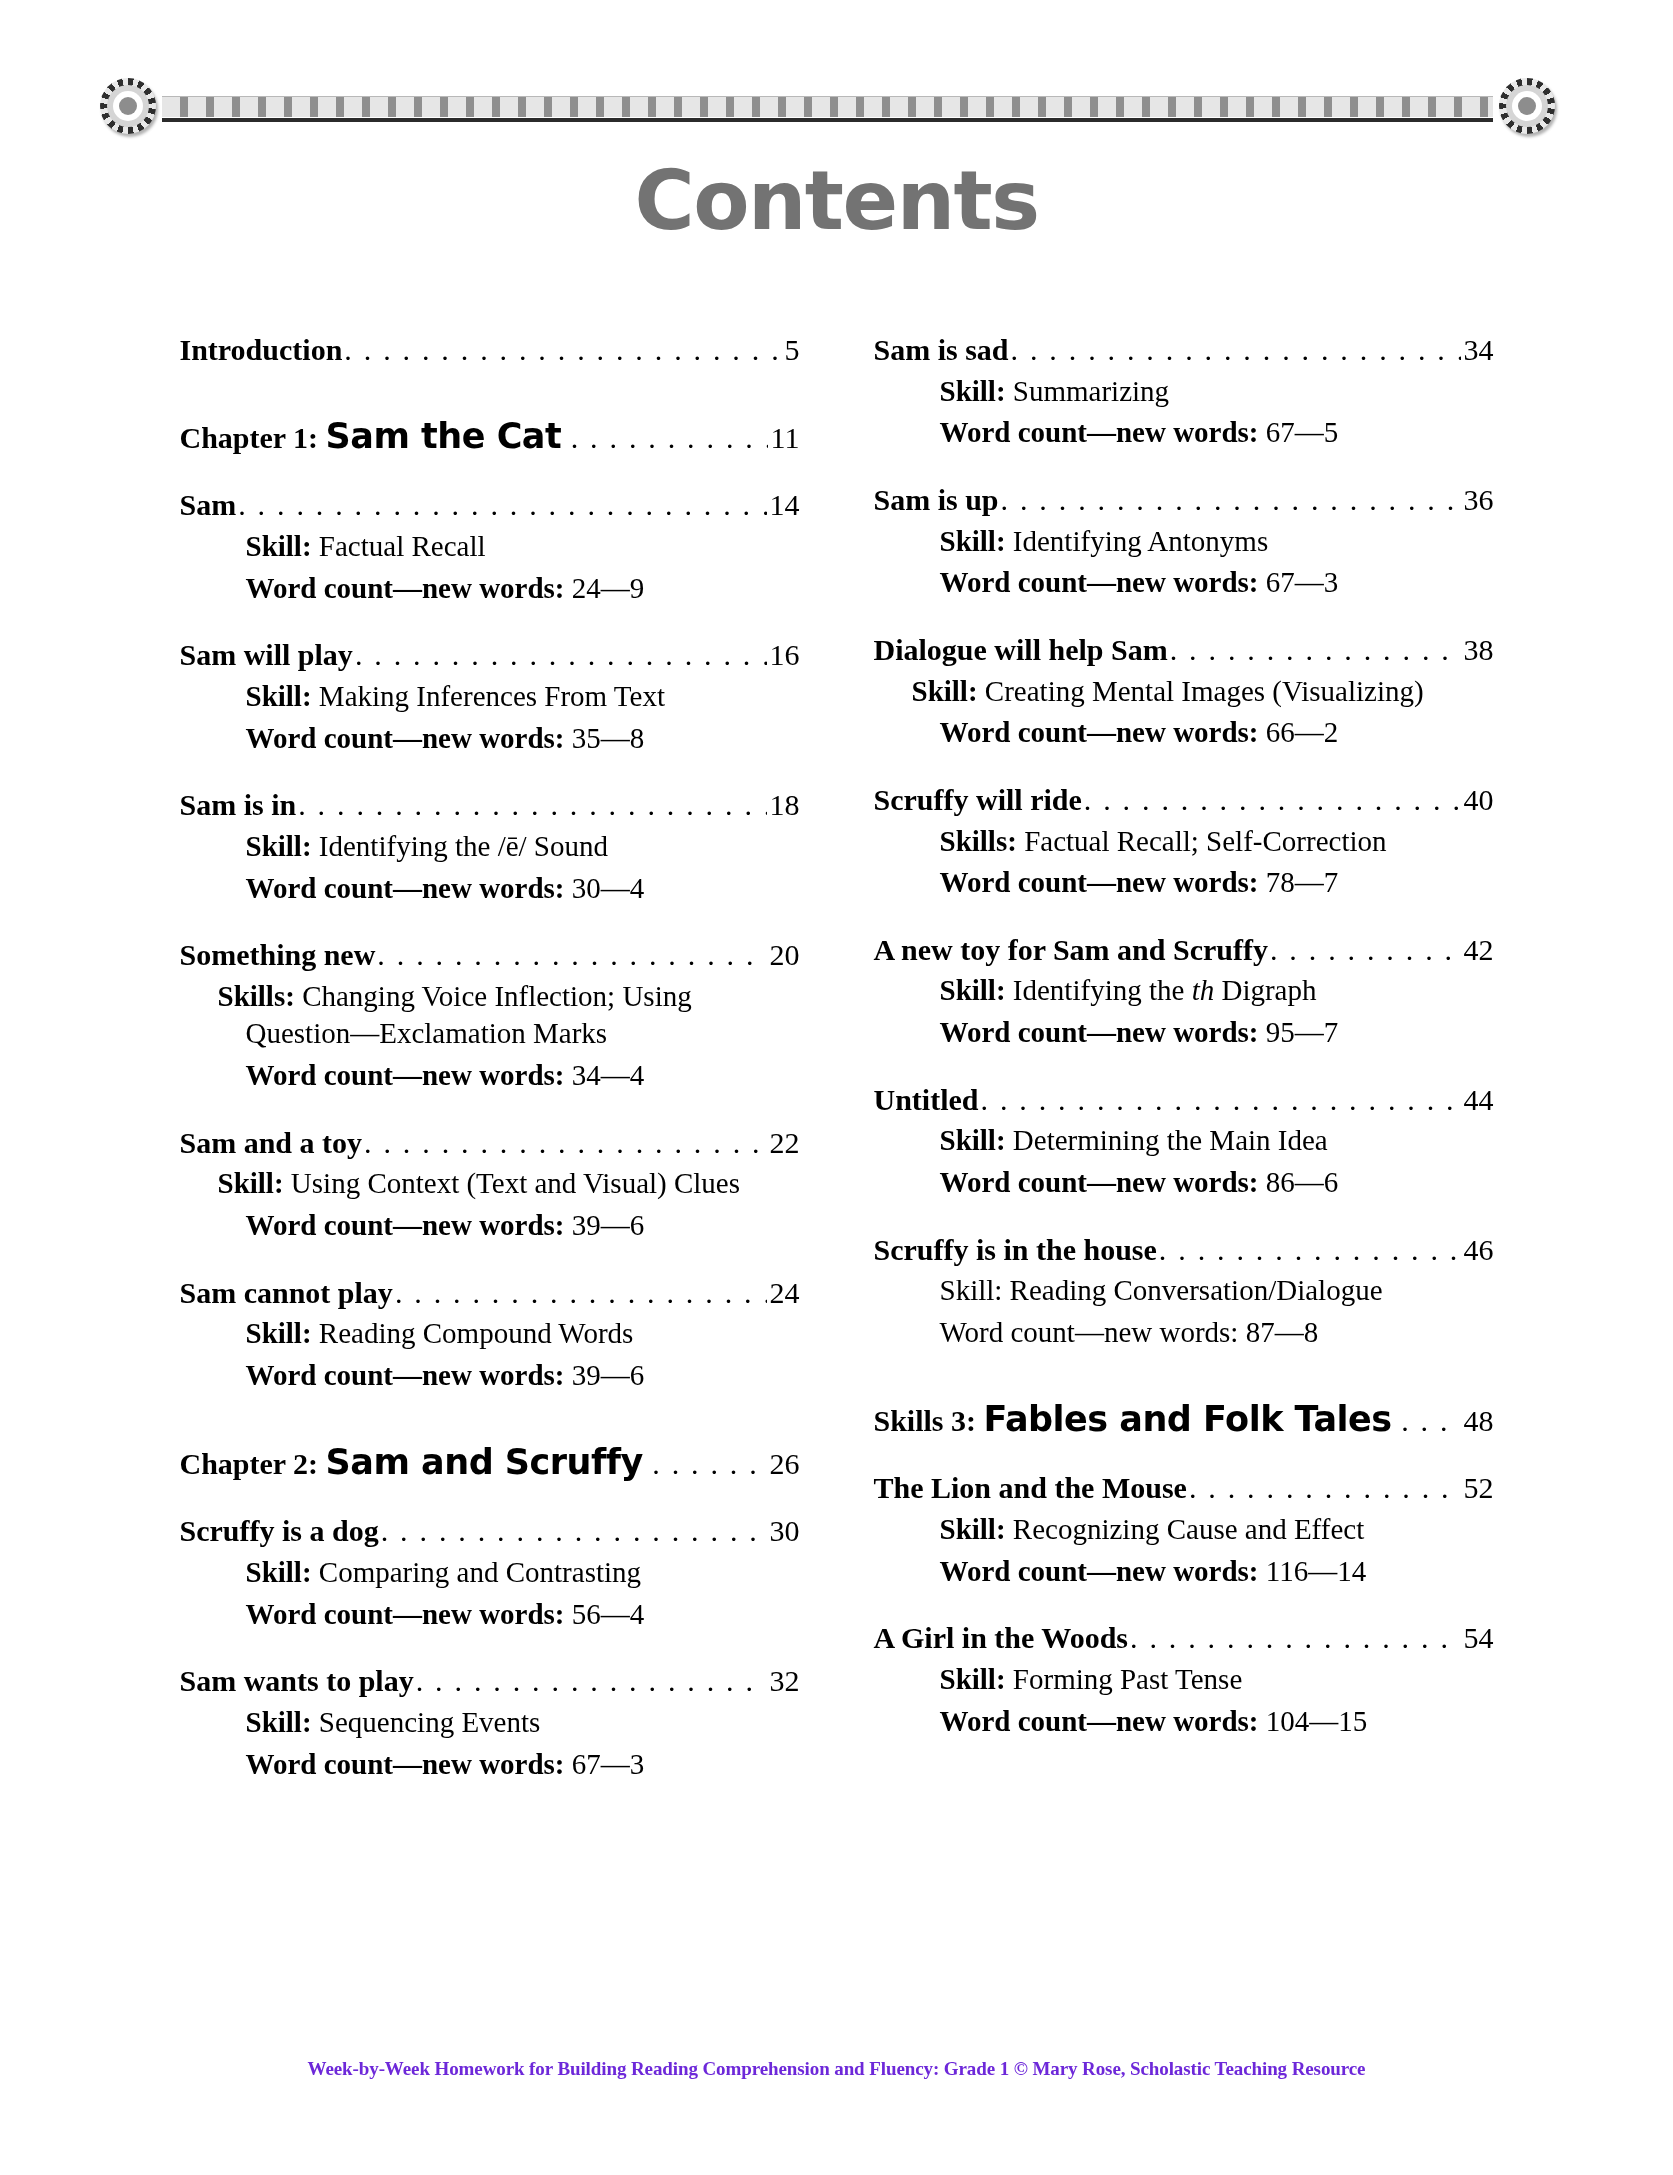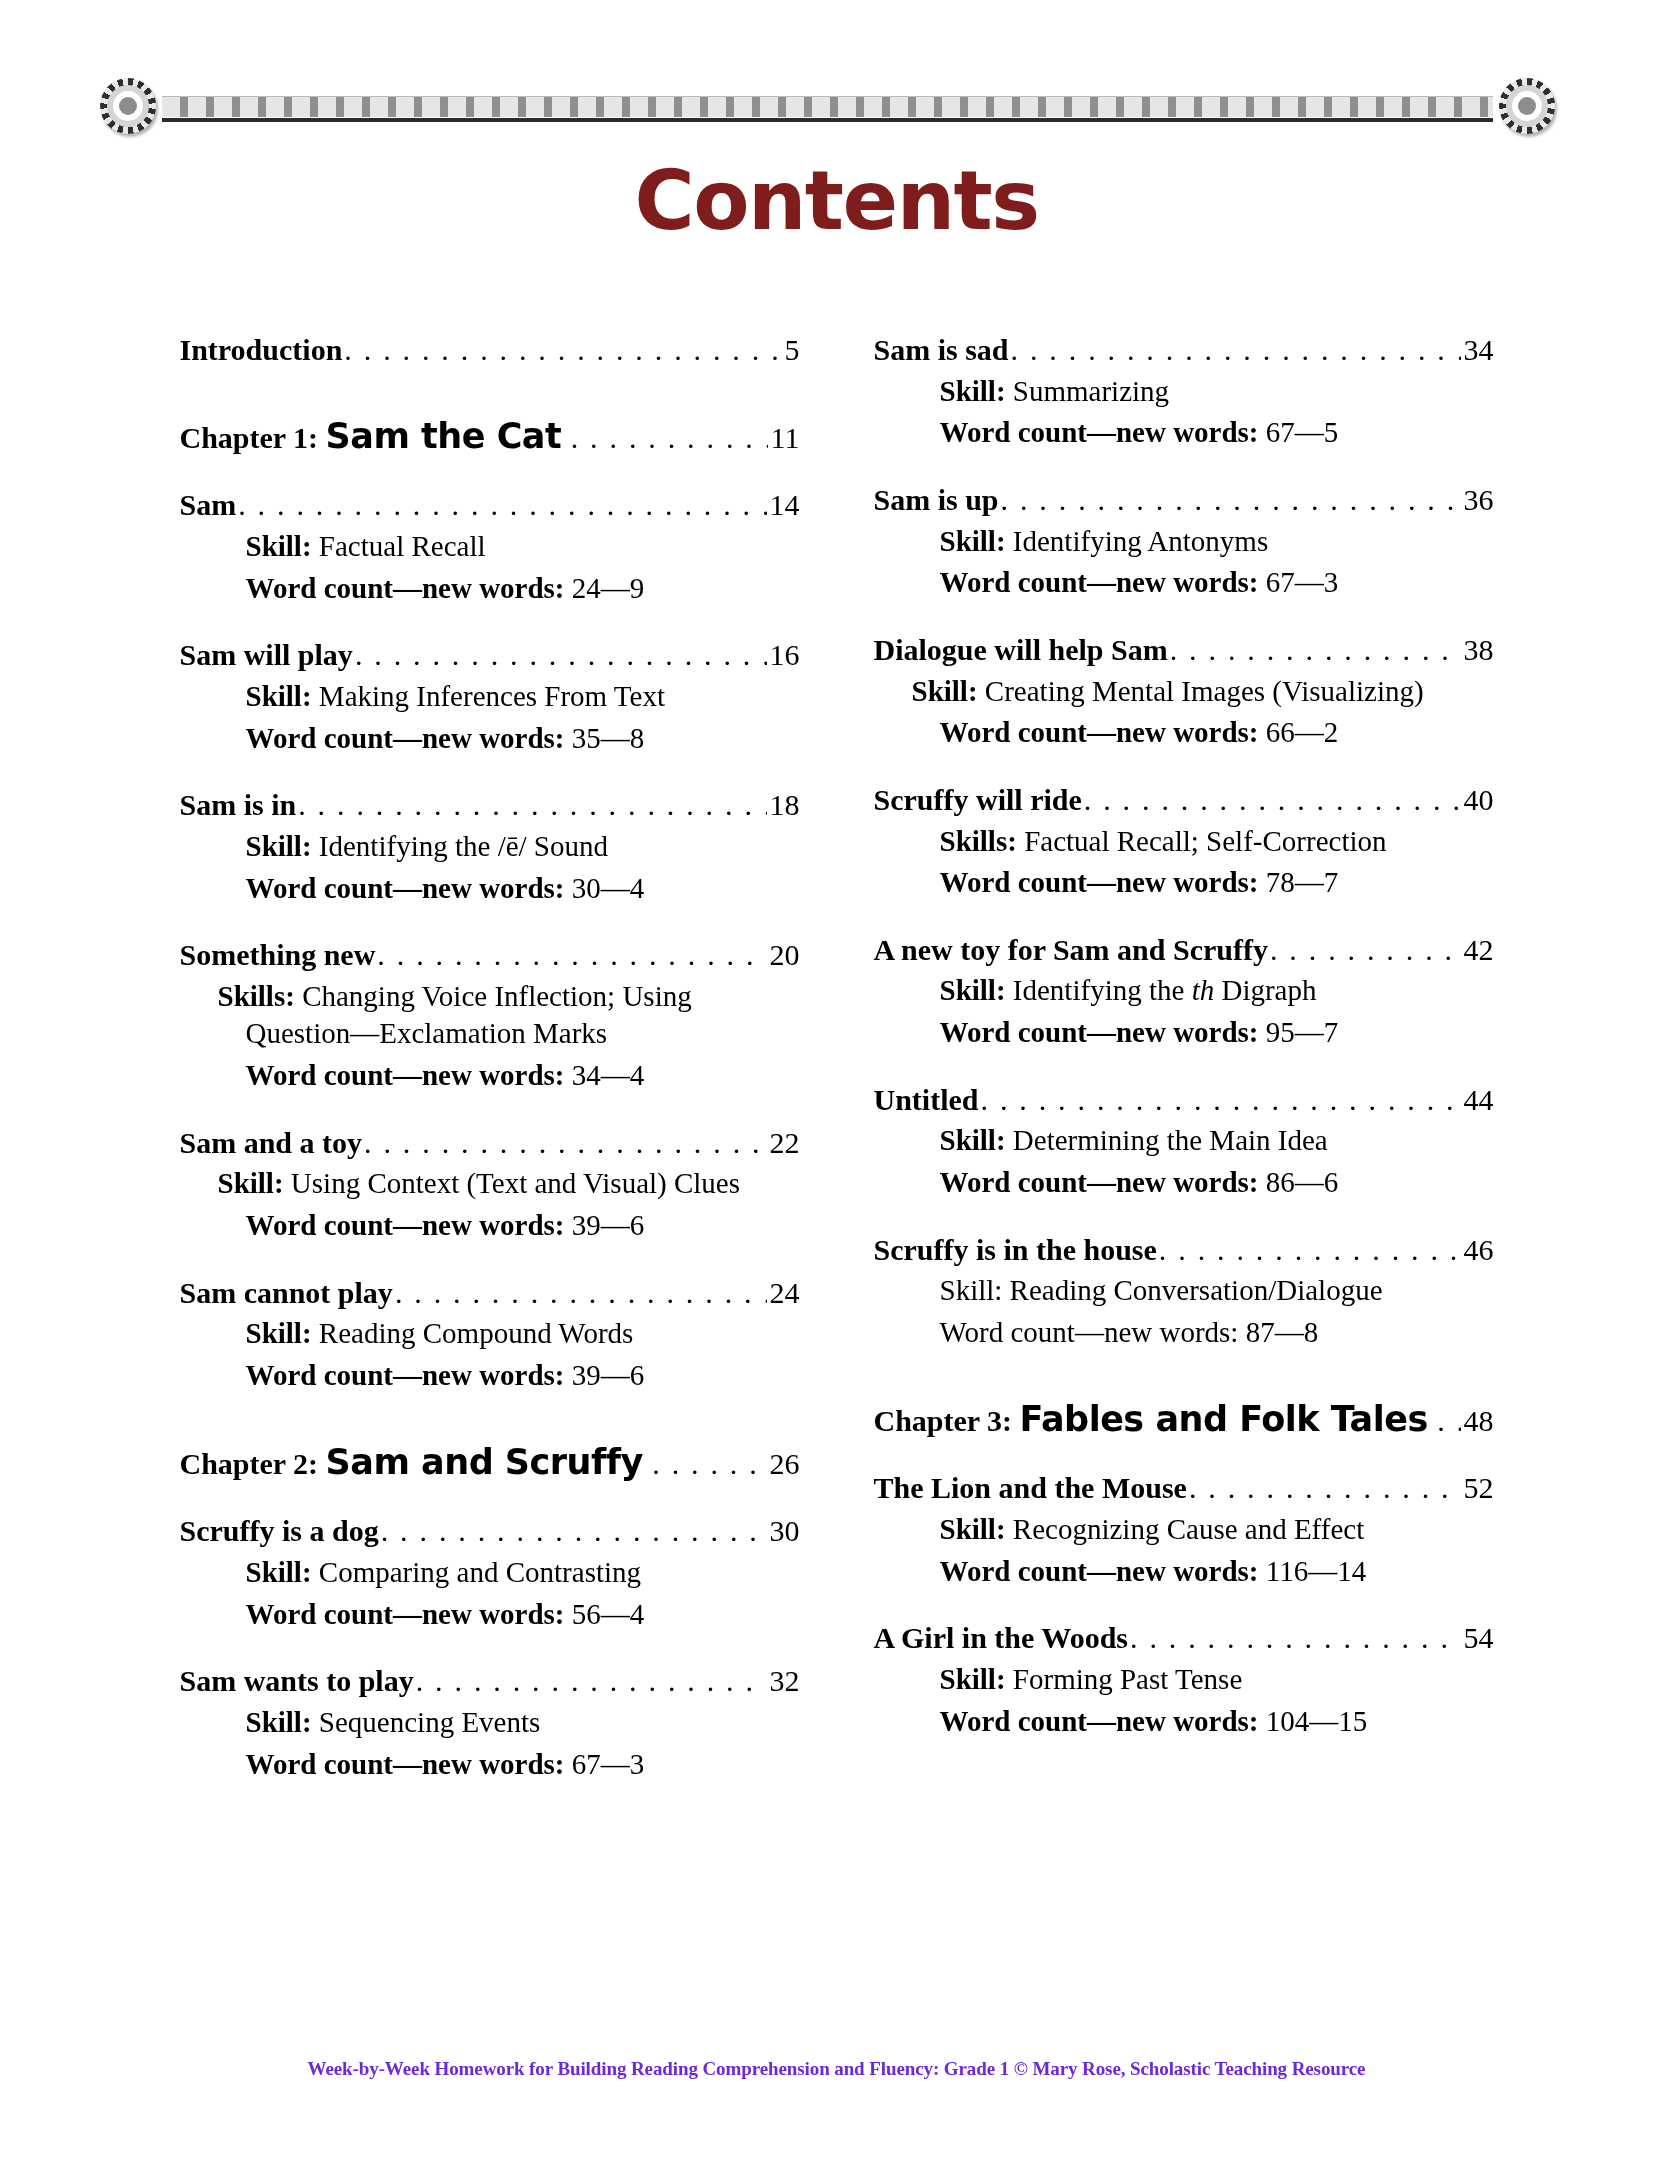--- a/index.html
+++ b/index.html
@@ -89,21 +89,21 @@
   .title {
     position: absolute;
     left: 0;
     top: 160px;
     width: 100%;
     text-align: center;
     font-family: "DejaVu Sans", "Liberation Sans", sans-serif;
     font-weight: bold;
     font-size: 82px;
     letter-spacing: -1.5px;
-    color: #7f1d1d;
+    color: #737373;
     line-height: 1;
   }
 
   
   .columns {
     position: absolute;
     left: 0;
     top: 320px;
     width: 100%;
     display: flex;
@@ -362,21 +362,21 @@
           <div class="entry-line">
             <span class="entry-title">Scruffy is in the house</span>
             <span class="leader"></span>
             <span class="entry-page">46</span>
           </div>
           <div class="sub plain"><span class="lbl">Skill:</span><span> Reading Conversation/Dialogue</span></div>
           <div class="sub plain"><span class="lbl">Word count—new words:</span><span> 87—8</span></div>
         </div>
         <div class="entry chapter">
           <div class="entry-line">
-            <span class="entry-title"><span>Chapter 3: </span><span class="chap-name">Fables and Folk Tales</span> </span>
+            <span class="entry-title"><span>Skills 3: </span><span class="chap-name">Fables and Folk Tales</span> </span>
             <span class="leader"></span>
             <span class="entry-page">48</span>
           </div>
         </div>
         <div class="entry">
           <div class="entry-line">
             <span class="entry-title">The Lion and the Mouse</span>
             <span class="leader"></span>
             <span class="entry-page">52</span>
           </div>

